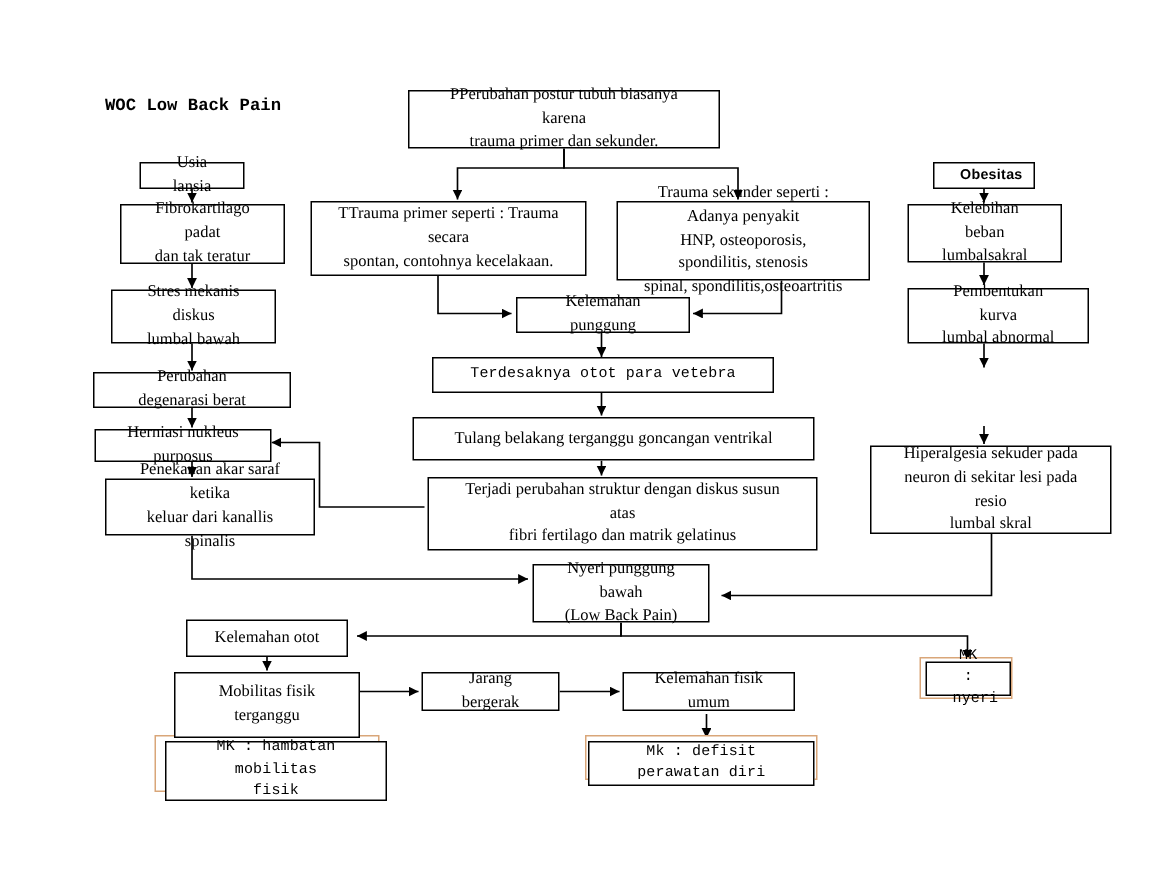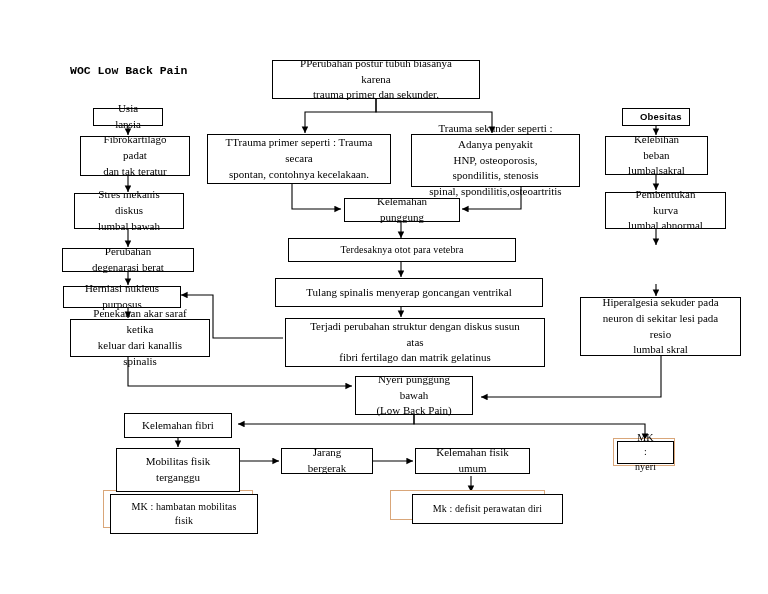--- a/index.html
+++ b/index.html
@@ -22,21 +22,21 @@
     align-items:center;
     text-align:center;
     font-family:"Liberation Serif", serif;
     font-size:11px;
     line-height:1.45;
     color:#000;
     padding:2px 17px;
     z-index:3;
   }
   .node .txt{display:block;width:100%;}
-  .sans{font-family:Liberation Serif, serif;font-size:10px;letter-spacing:.1px;}
+  .sans{font-family:Liberation Mono, monospace;font-size:10px;letter-spacing:.1px;}
   .sans-bold{font-family:"Liberation Sans", sans-serif;font-size:9.5px;font-weight:bold;letter-spacing:.2px;}
 
   #title{
     position:absolute;
     font-family:Liberation Mono, monospace;
     font-weight:bold;
     font-size:11.5px;
     color:#000;
     z-index:4;
   }
@@ -161,41 +161,41 @@
   <div class="node sans" style="left:288px;top:238px;width:228px;height:24px;">
     <span class="txt">Terdesaknya otot para vetebra</span>
   </div>
 
 
   <div class="node" style="left:63px;top:286px;width:118px;height:22px;">
     <span class="txt">Herniasi nukleus purposus</span>
   </div>
 
   <div class="node" style="left:275px;top:278px;width:268px;height:29px;">
-    <span class="txt">Tulang spinalis menyerap goncangan ventrikal</span>
+    <span class="txt">Tulang belakang terganggu goncangan ventrikal</span>
   </div>
 
   <div class="node" style="left:580px;top:297px;width:161px;height:59px;">
     <span class="txt">Hiperalgesia sekuder pada<br>neuron di sekitar lesi pada resio<br>lumbal skral</span>
   </div>
 
   <div class="node" style="left:70px;top:319px;width:140px;height:38px;">
     <span class="txt">Penekanan akar saraf ketika<br>keluar dari kanallis spinalis</span>
   </div>
 
   <div class="node" style="left:285px;top:318px;width:260px;height:49px;">
     <span class="txt">Terjadi perubahan struktur dengan diskus susun atas<br>fibri fertilago dan matrik gelatinus</span>
   </div>
 
   <div class="node" style="left:355px;top:376px;width:118px;height:39px;">
     <span class="txt">Nyeri punggung bawah<br>(Low Back Pain)</span>
   </div>
 
   <div class="node" style="left:124px;top:413px;width:108px;height:25px;">
-    <span class="txt">Kelemahan fibri</span>
+    <span class="txt">Kelemahan otot</span>
   </div>
 
   <div class="node sans" style="left:617px;top:441px;width:57px;height:23px;">
     <span class="txt">MK : nyeri</span>
   </div>
 
   <div class="node" style="left:116px;top:448px;width:124px;height:44px;">
     <span class="txt">Mobilitas fisik terganggu</span>
   </div>
 
@@ -204,17 +204,17 @@
   </div>
 
   <div class="node" style="left:415px;top:448px;width:115px;height:26px;">
     <span class="txt">Kelemahan fisik umum</span>
   </div>
 
   <div class="node sans" style="left:110px;top:494px;width:148px;height:40px;">
     <span class="txt">MK : hambatan mobilitas<br>fisik</span>
   </div>
 
-  <div class="node sans" style="left:412px;top:494px;width:151px;height:30px;">
+  <div class="node sans" style="left:392px;top:494px;width:151px;height:30px;">
     <span class="txt">Mk : defisit perawatan diri</span>
   </div>
 
 </div>
 
 </body></html>

